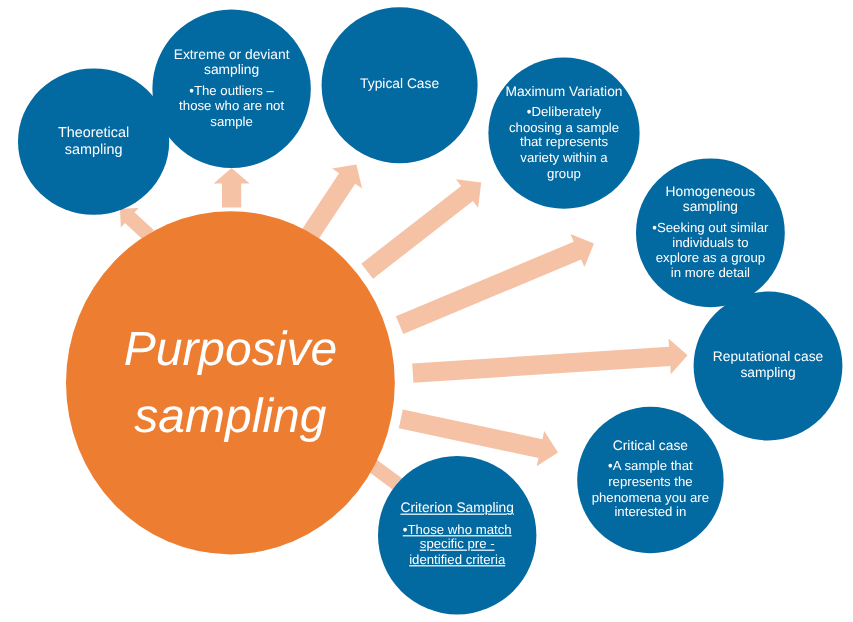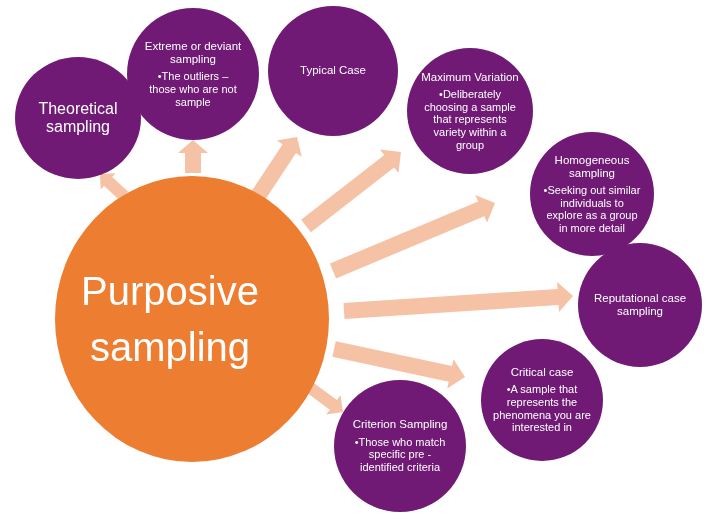--- a/index.html
+++ b/index.html
@@ -3,41 +3,41 @@
 <meta charset="utf-8">
 <style>
   html,body{margin:0;padding:0;background:#ffffff;}
   .stage{
     position:relative;width:711px;height:518px;overflow:hidden;
     font-family:"Liberation Sans", sans-serif;background:#ffffff;
   }
   #arrow-layer{position:absolute;left:0;top:0;z-index:1;}
   .node{
     position:absolute;z-index:2;border-radius:50%;
-    background:#701a75;color:#ffffff;
+    background:#0369a1;color:#ffffff;
     display:flex;flex-direction:column;align-items:center;justify-content:center;
     text-align:center;
   }
   .node-inner{max-width:98px;}
   .node-title{font-size:11.5px;line-height:1.15;}
   .node-bullet{font-size:11px;line-height:1.15;margin-top:4px;}
   .node-bullet:empty{display:none;}
   .n-theoretical{left:15px;top:57px;width:126px;height:122px;}
-  .n-theoretical .node-title{font-size:16px;}
+  .n-theoretical .node-title{font-size:12px;}
   .n-extreme{left:127px;top:8px;width:132px;height:132px;}
   .n-typical{left:268px;top:6px;width:130px;height:130px;}
   .n-maximum{left:407px;top:48px;width:126px;height:126px;}
   .n-homogeneous{left:530px;top:132px;width:124px;height:124px;}
   .n-reputational{left:578px;top:243px;width:124px;height:124px;}
   .n-critical{left:481px;top:339px;width:122px;height:122px;}
-  .n-criterion{left:334px;top:380px;width:132px;height:132px;}
+  .n-criterion{left:315px;top:380px;width:132px;height:132px;text-decoration:underline;}
   .center-circle{
     position:absolute;z-index:2;left:55px;top:176px;width:274px;height:286px;
     border-radius:50%;background:#ED7D31;color:#ffffff;
-    display:flex;align-items:center;justify-content:flex-start;text-align:center;
+    display:flex;align-items:center;justify-content:center;text-align:center;font-style:italic;
   }
   .center-label{font-size:40px;line-height:1.4;max-width:230px;}
 </style>
 </head>
 <body>
 
 <div class="stage">
 
   <svg id="arrow-layer" width="711" height="518" viewBox="0 0 711 518">
       <polygon points="128.1,191.6 112.2,177.0 115.5,173.3 100.0,174.0 100.7,189.5 104.1,185.9 119.9,200.4" fill="#F5C2A6"></polygon>

